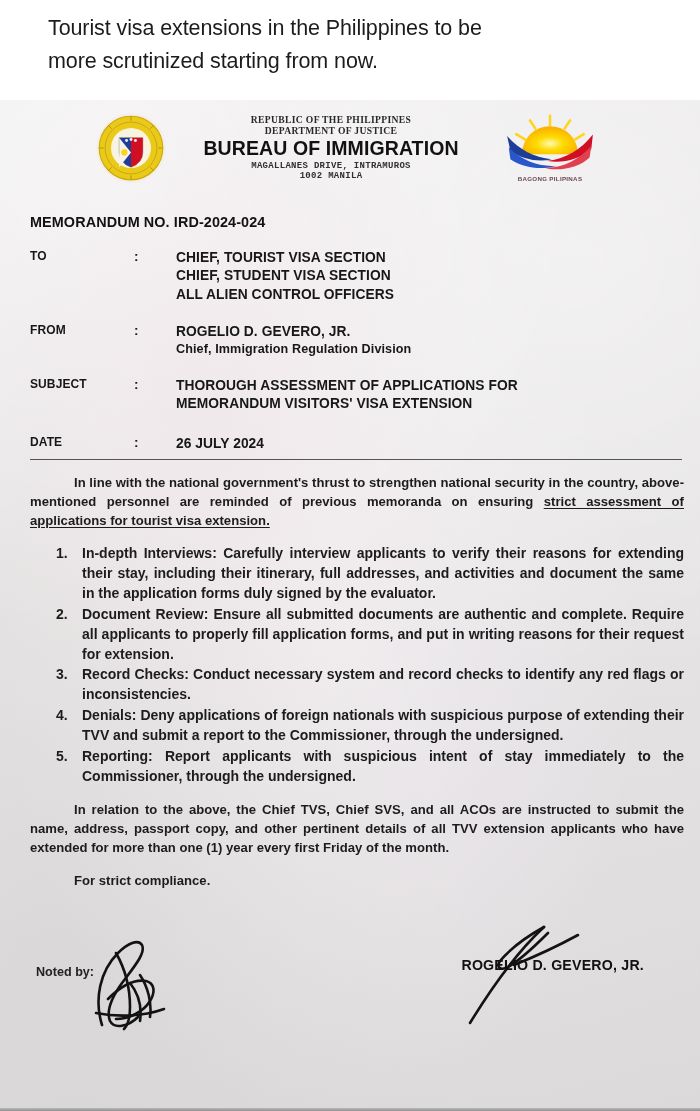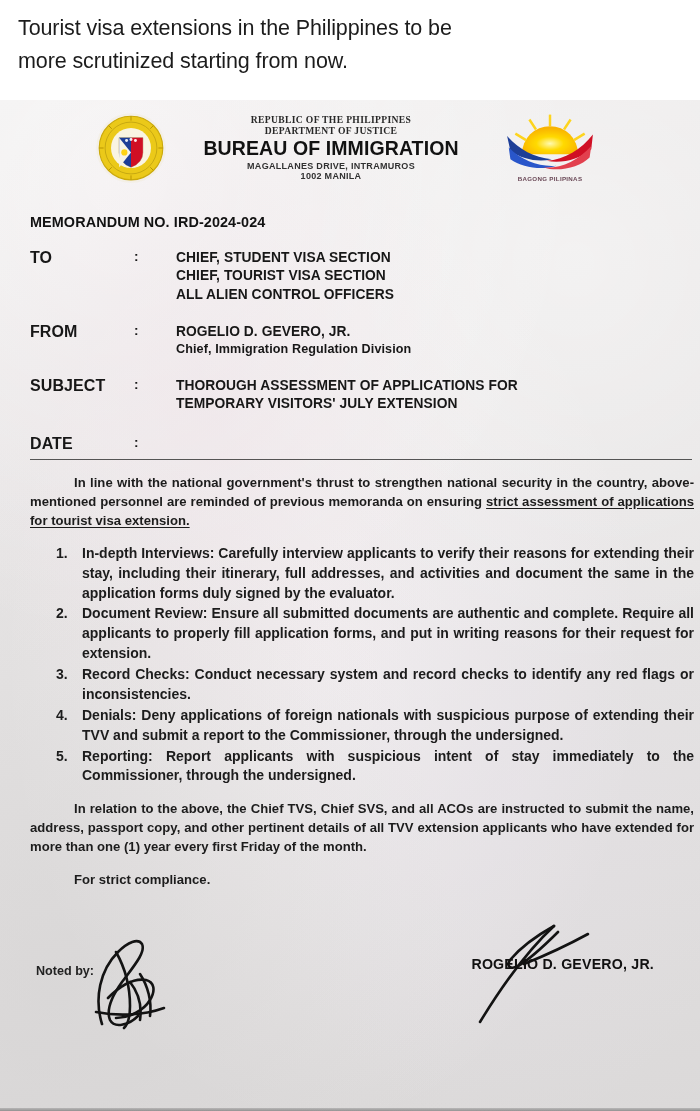--- a/index.html
+++ b/index.html
@@ -11,22 +11,23 @@
     width: 700px;
     height: 1111px;
     font-family: "Liberation Sans", sans-serif;
     overflow: hidden;
   }
 
   
   #caption {
     height: 100px;
     box-sizing: border-box;
-    padding: 12px 20px 0 18px;
+    padding: 12px 20px 0 12px;
     background: #ffffff;
+    margin-left: 36px;
   }
   #caption .cap-line {
     font-size: 21.5px;
     line-height: 33px;
     color: #1c1c1c;
     letter-spacing: -0.1px;
     white-space: nowrap;
   }
 
   
@@ -108,45 +109,45 @@
     letter-spacing: 0.1px;
     color: #141414;
     font-family: Liberation Sans, sans-serif;
     margin: 1px 0 1px 0;
   }
   .agency .l-addr {
     font-size: 9px;
     font-weight: bold;
     letter-spacing: 0.3px;
     color: #333333;
-    font-family: Liberation Sans, sans-serif;
+    font-family: Liberation Mono, monospace;
   }
 
   
   .memo {
     position: relative;
-    padding: 0 6px 0 30px;
+    padding: 0 16px 0 30px;
   }
   .memo-no {
     font-size: 14.4px;
     font-weight: bold;
     letter-spacing: 0.1px;
     margin-top: 22px;
     color: #141414;
   }
 
   .field {
     display: flex;
     margin-top: 19px;
     align-items: flex-start;
   }
   .f-label {
     width: 104px;
     flex: 0 0 104px;
-    font-size: 16px;
+    font-size: 12px;
     font-weight: bold;
     letter-spacing: 0.1px;
   }
   .f-colon {
     width: 42px;
     flex: 0 0 42px;
     font-size: 13.6px;
     font-weight: bold;
   }
   .f-value {
@@ -340,47 +341,48 @@
   </div>
 
   <div class="memo">
 
     <div class="memo-no">MEMORANDUM NO. IRD-2024-024</div>
 
     <div class="field">
       <div class="f-label">TO</div>
       <div class="f-colon">:</div>
       <div class="f-value">
+        <div>CHIEF, TOURIST VISA SECTION</div>
         <div>CHIEF, STUDENT VISA SECTION</div>
-        <div>CHIEF, TOURIST VISA SECTION</div>
         <div>ALL ALIEN CONTROL OFFICERS</div>
       </div>
     </div>
 
     <div class="field">
       <div class="f-label">FROM</div>
       <div class="f-colon">:</div>
       <div class="f-value">
         <div>ROGELIO D. GEVERO, JR.</div>
         <div class="sub">Chief, Immigration Regulation Division</div>
       </div>
     </div>
 
     <div class="field">
       <div class="f-label">SUBJECT</div>
       <div class="f-colon">:</div>
       <div class="f-value">
         <div>THOROUGH ASSESSMENT OF APPLICATIONS FOR</div>
-        <div>TEMPORARY VISITORS' JULY EXTENSION</div>
+        <div>MEMORANDUM VISITORS' VISA EXTENSION</div>
       </div>
     </div>
 
     <div class="field date-row">
       <div class="f-label">DATE</div>
       <div class="f-colon">:</div>
+      <div class="f-value">26 JULY 2024</div>
     </div>
 
     <div class="rule"></div>
 
     <p class="para indent"><span>In line with the national government's thrust to strengthen national security in the country, above-mentioned personnel are reminded of previous memoranda on ensuring </span><span class="ul-bold">strict assessment of applications for tourist visa extension.</span></p>
 
 
     <ol class="items">
       <li>In-depth Interviews: Carefully interview applicants to verify their reasons for extending their stay, including their itinerary, full addresses, and activities and document the same in the application forms duly signed by the evaluator.</li>
       <li>Document Review: Ensure all submitted documents are authentic and complete. Require all applicants to properly fill application forms, and put in writing reasons for their request for extension.</li>

